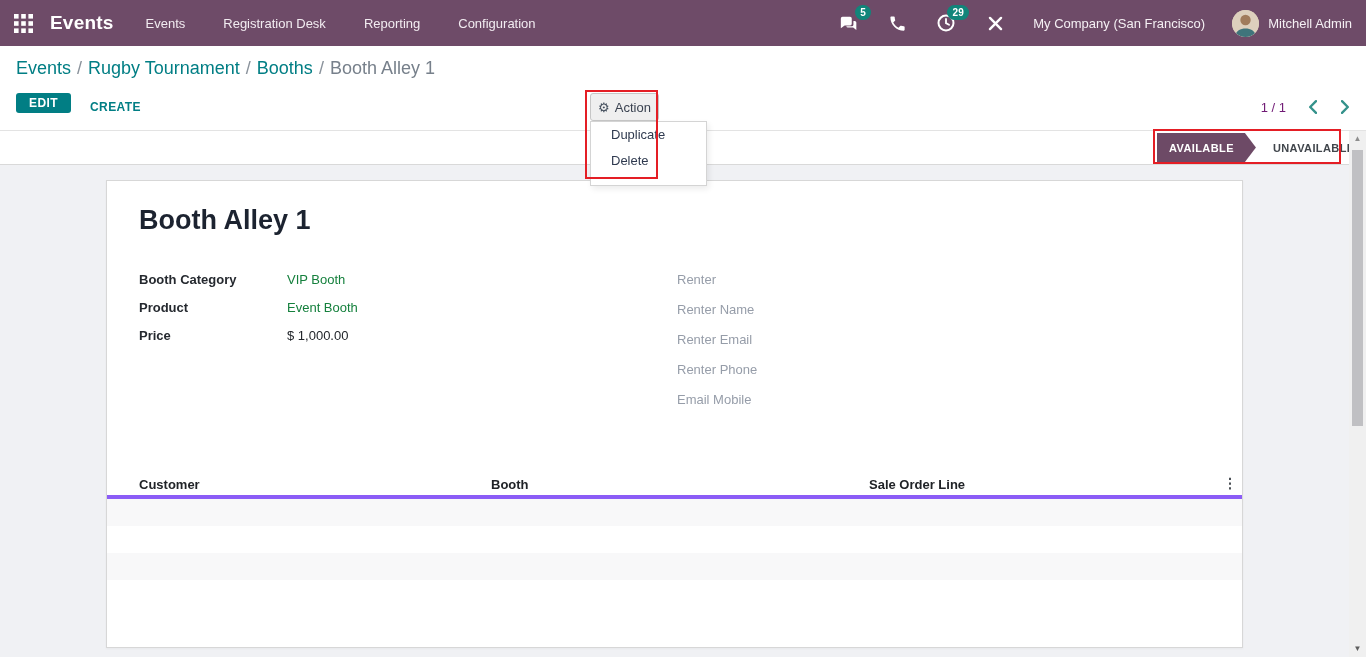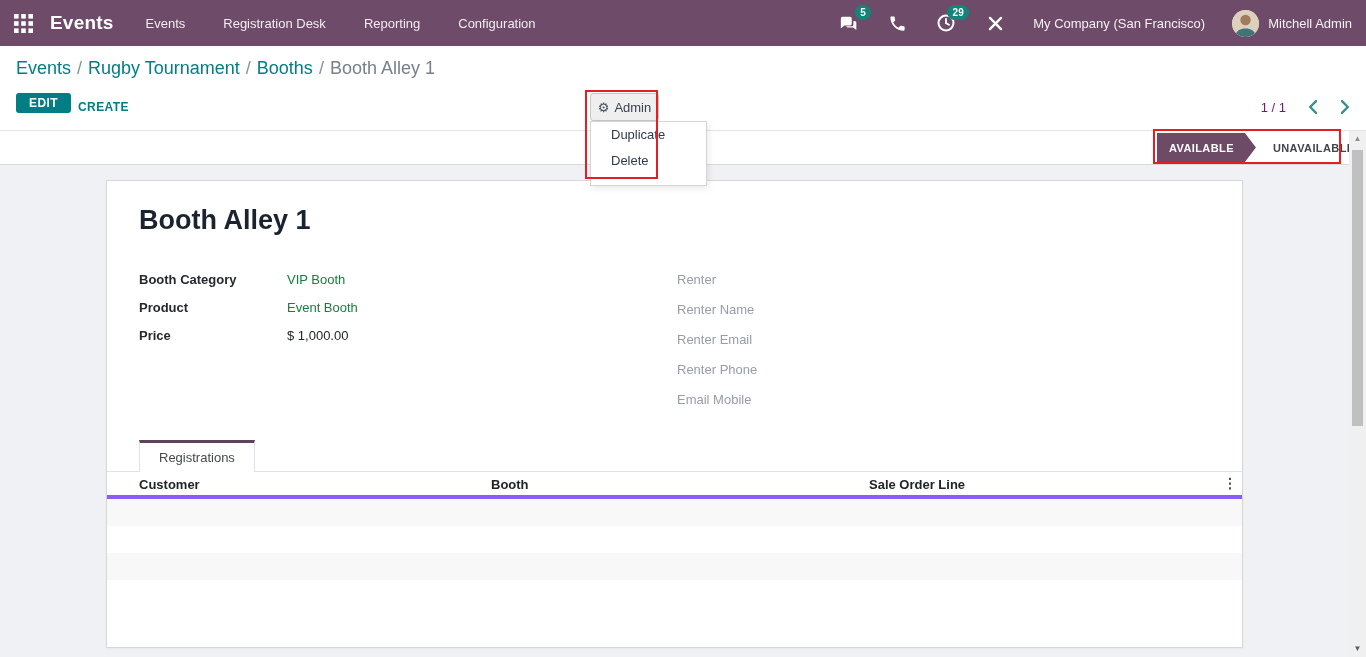--- a/index.html
+++ b/index.html
@@ -24,21 +24,21 @@
 
   
   .breadcrumb { position:absolute; top:58px; left:16px; font-size:18px; color:#77808b; white-space:nowrap; }
   .bc-link { color:#017e84; cursor:pointer; }
   .bc-sep { color:#8a929b; margin:0 6px; }
   .bc-current { color:#77808b; }
 
   .btn-edit { position:absolute; top:93px; left:16px; height:20px; background:#017e84; color:#fff;
               border:none; border-radius:3px; font-size:12px; font-weight:bold; letter-spacing:.4px;
               padding:0 13px; cursor:pointer; font-family:inherit; }
-  .btn-create { position:absolute; top:100px; left:78px; color:#017e84; font-size:12px; font-weight:bold;
+  .btn-create { position:absolute; top:100px; left:90px; color:#017e84; font-size:12px; font-weight:bold;
                 letter-spacing:.4px; cursor:pointer; background:none; border:none; font-family:inherit; }
 
   .btn-action { position:absolute; top:93px; left:590px; width:69px; height:28px; background:#efefef;
                 border:1px solid #c6c6c6; border-radius:3px; display:flex; align-items:center;
                 justify-content:center; gap:5px; font-size:13px; color:#3a4250; cursor:pointer; z-index:45; }
   .gear { font-size:13px; color:#45505e; line-height:1; }
 
   .pager { position:absolute; top:93px; right:16px; height:28px; display:flex; align-items:center; gap:22px; }
   .pager-count { font-size:13px; color:#701a75; }
   .pager-nav { display:flex; gap:24px; }
@@ -171,21 +171,21 @@
 
 <div class="breadcrumb">
   <span class="bc-link">Events</span><span class="bc-sep">/</span><span class="bc-link">Rugby Tournament</span><span class="bc-sep">/</span><span class="bc-link">Booths</span><span class="bc-sep">/</span><span class="bc-current">Booth Alley 1</span>
 </div>
 
 <button class="btn-edit">EDIT</button>
 <button class="btn-create">CREATE</button>
 
 <div class="btn-action">
   <span class="gear">⚙</span>
-  <span>Admin</span>
+  <span>Action</span>
 </div>
 
 <div class="pager">
   <span class="pager-count">1 / 1</span>
   <div class="pager-nav">
     <span class="chev">
       <svg width="9" height="14" viewBox="0 0 9 14">
           <path d="M8 1.2 2.2 7 8 12.8" stroke="#34928b" stroke-width="2.4" fill="none" stroke-linecap="round" stroke-linejoin="round"></path>
         </svg>
     </span>
@@ -220,24 +220,20 @@
     <div class="frow fvalue-link" style="left:180px; top:119px;">Event Booth</div>
     <div class="frow flabel" style="left:32px; top:147px;">Price</div>
     <div class="frow fvalue-text" style="left:180px; top:147px;">$ 1,000.00</div>
 
     <div class="frow fmuted" style="left:570px; top:91px;">Renter</div>
     <div class="frow fmuted" style="left:570px; top:121px;">Renter Name</div>
     <div class="frow fmuted" style="left:570px; top:151px;">Renter Email</div>
     <div class="frow fmuted" style="left:570px; top:181px;">Renter Phone</div>
     <div class="frow fmuted" style="left:570px; top:211px;">Email Mobile</div>
 
-    <div class="tabstrip">
-      <div class="tabstrip-border"></div>
-      <div class="tab">Registrations</div>
-    </div>
 
     <div class="thead">
       <span class="th th-0">Customer</span>
       <span class="th th-1">Booth</span>
       <span class="th th-2">Sale Order Line</span>
       <span class="kebab">⋮</span>
     </div>
     <div class="stripe stripe-a"></div>
     <div class="stripe stripe-b"></div>
   </div>

